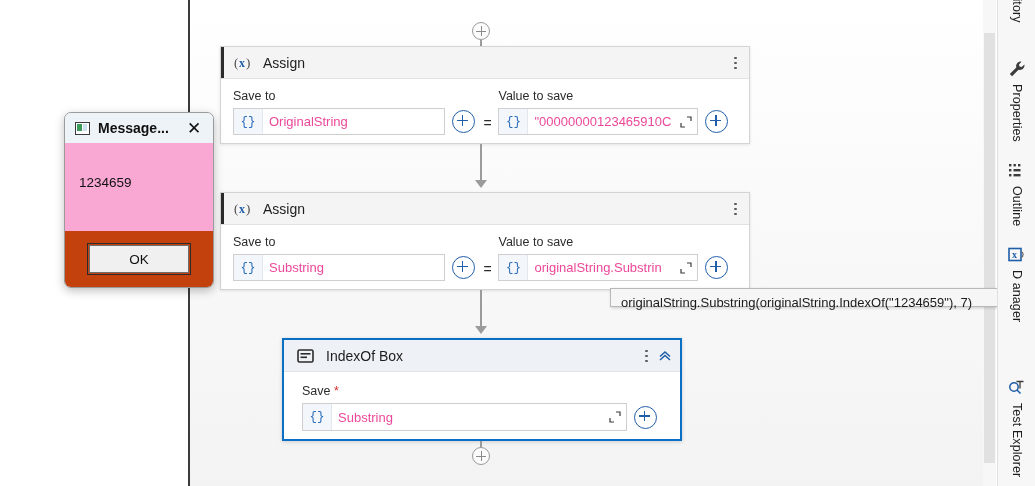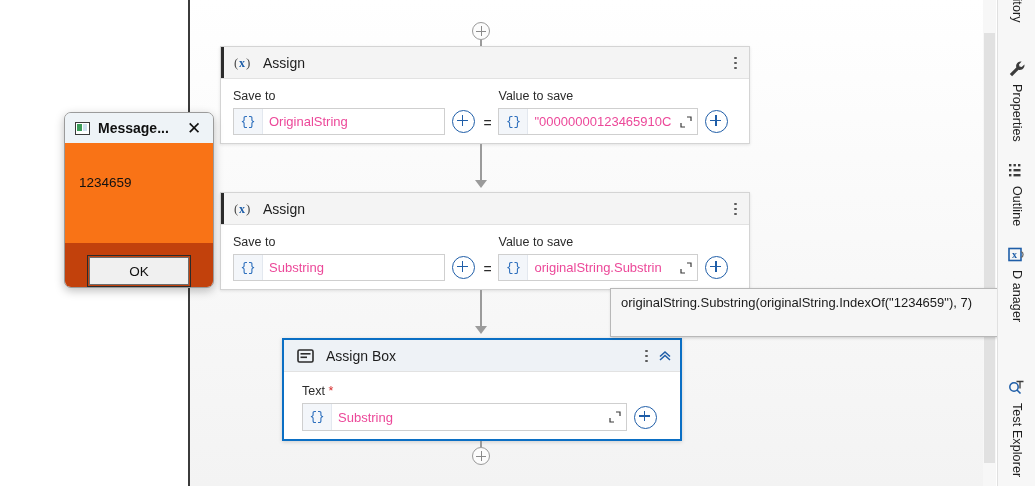--- a/index.html
+++ b/index.html
@@ -199,22 +199,22 @@
   }
   .dlg-ico::after {
     content:""; position:absolute; left:7px; top:1px; width:4px; height:7.5px; background:#cfe0ef;
   }
   .dlg-title-text { font-size: 14px; color: #101010; flex: 1 1 auto; font-weight: bold; }
   .dlg-close {
     width: 26px; height: 26px; display:flex; align-items:center; justify-content:center;
     color:#101010; font-size:17px; line-height:1;
   }
   .dlg-body {
-    background: #f97316;
-    height: 100px;
+    background: #f9a8d4;
+    height: 88px;
     padding: 30px 0 0 14px;
     box-sizing: border-box;
   }
   .dlg-msg { font-size: 13.5px; color: #111111; }
   .dlg-footer {
     background: #c2410c;
     height: 56px;
     display: flex; align-items: center; justify-content: center;
   }
   .dlg-ok {
@@ -392,38 +392,38 @@
     <div class="card selected" style="left:92px; top:338px; width:400px; height:103px;">
       <div class="card-header">
         <div class="header-accent"></div>
         <span class="hdr-icon">
           <svg width="18" height="16" viewBox="0 0 18 16">
             <rect x="1" y="2" width="15" height="12" rx="1.5" ry="1.5" fill="none" stroke="#2b2b2b" stroke-width="1.6"></rect>
             <rect x="3.5" y="5" width="10" height="1.6" fill="#2b2b2b"></rect>
             <rect x="3.5" y="8.5" width="6.5" height="1.6" fill="#2b2b2b"></rect>
           </svg>
         </span>
-        <span class="hdr-title">Assign Box</span>
+        <span class="hdr-title">IndexOf Box</span>
         <span class="hdr-right">
           <span class="kebab">
             <span></span>
               <span></span>
               <span></span>
           </span>
           <span class="chev">
             <svg width="14" height="12" viewBox="0 0 14 12">
               <path d="M2 6.5 L7 2 L12 6.5" fill="none" stroke="#1f5ea8" stroke-width="1.5"></path>
               <path d="M2 10 L7 5.5 L12 10" fill="none" stroke="#1f5ea8" stroke-width="1.5"></path>
             </svg>
           </span>
         </span>
       </div>
       <div class="card-body" style="padding:12px 14px 12px 18px;">
         <div class="field-label">
-          <span>Text</span>
+          <span>Save</span>
           <span class="req-star">*</span>
         </div>
         <div style="display:flex; align-items:center;">
           <div class="exp-box" style="width:325px; height:28px;">
             <span class="exp-prefix">{}</span>
             <span class="exp-text">Substring</span>
             <span class="exp-open">
               <svg width="12" height="12" viewBox="0 0 12 12">
                 <path d="M1 7 L1 11 L5 11" fill="none" stroke="#3a3a3a" stroke-width="1.2"></path>
                 <path d="M11 5 L11 1 L7 1" fill="none" stroke="#3a3a3a" stroke-width="1.2"></path>
@@ -437,21 +437,21 @@
 
     <div class="connector" style="left:290px; top:441px; height:6px;"></div>
 
     <div class="plus-node" style="left:282px; top:447px;"></div>
 
   </div>
 
   <div class="vscroll-track"></div>
   <div class="vscroll-thumb"></div>
 
-  <div class="tooltip" style="left:610px; top:288px; width:425px; height:49px;">
+  <div class="tooltip" style="left:610px; top:288px; width:425px; height:19px;">
     <span>originalString.Substring(originalString.IndexOf("1234659"), 7)</span>
   </div>
 
   <div class="dialog" style="left:64px; top:112px; width:150px; height:176px;">
     <div class="dlg-title">
       <span class="dlg-ico"></span>
       <span class="dlg-title-text">Message...</span>
       <span class="dlg-close">✕</span>
     </div>
     <div class="dlg-body">

